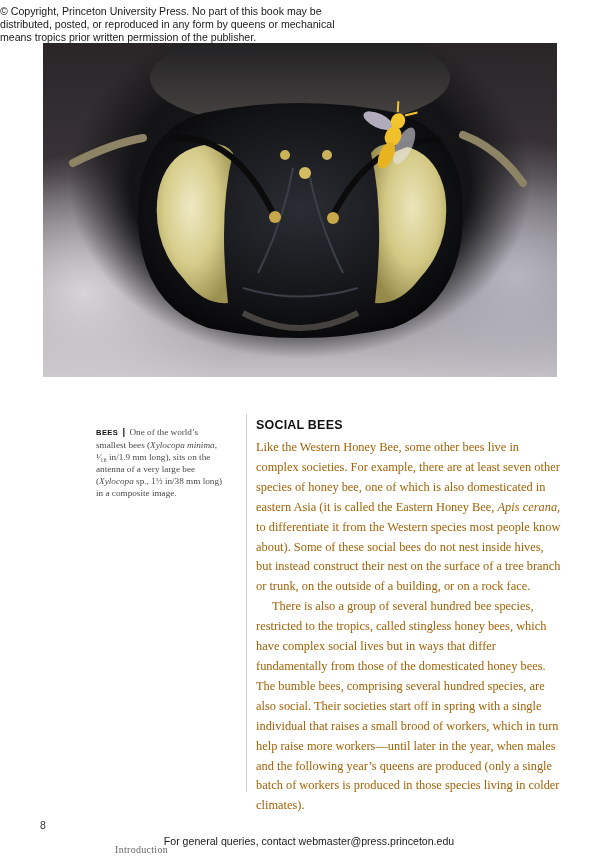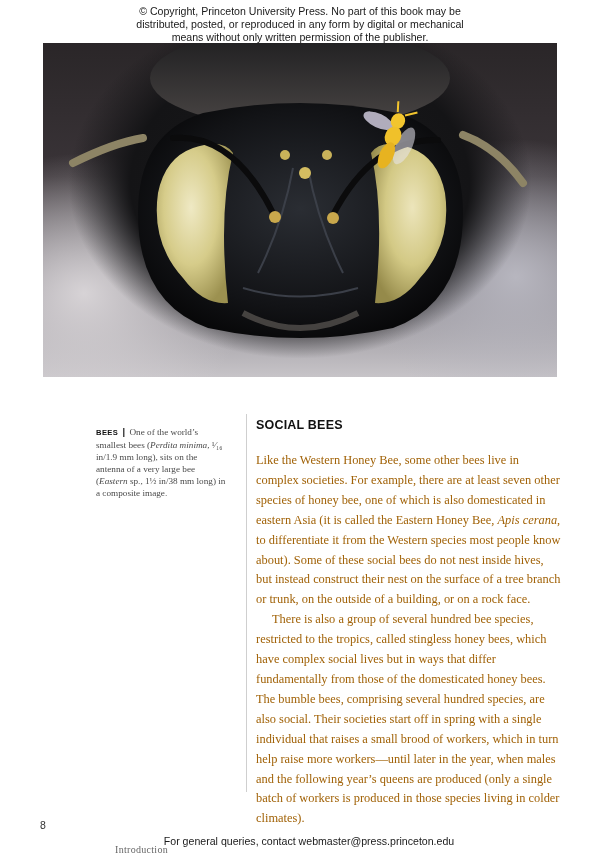--- a/index.html
+++ b/index.html
@@ -9,21 +9,21 @@
       background: #ffffff;
       position: relative;
       overflow: hidden;
       font-family: "Liberation Serif", serif;
       color: #3a3a3a;
     }
     .copyright {
       position: absolute;
       left: 0; right: 0;
       top: 5px;
-      text-align: center;
+      text-align: left;
       font-family: "Liberation Sans", sans-serif;
       font-size: 10.6px;
       line-height: 13px;
       color: #1a1a1a;
     }
     .copyright span { display: block; }
 
     .photo {
       position: absolute;
       left: 43px;
@@ -72,21 +72,21 @@
       background: #cfcfcf;
     }
 
     .section {
       position: absolute;
       left: 256px;
       top: 418px;
       width: 305px;
     }
     .section h2 {
-      margin: 0 0 19px 0;
+      margin: 0 0 6px 0;
       font-family: "Liberation Sans", sans-serif;
       font-weight: bold;
       font-size: 12.5px;
       letter-spacing: 0.2px;
       color: #111;
     }
     .section p {
       margin: 0;
       font-size: 12.4px;
       line-height: 19.9px;
@@ -121,22 +121,22 @@
       font-size: 10.6px;
       color: #1a1a1a;
       padding-left: 18px;
     }
   </style>
 </head>
 <body>
 
 <div class="copyright">
   <span>© Copyright, Princeton University Press. No part of this book may be</span>
-  <span>distributed, posted, or reproduced in any form by digital or mechanical</span>
-  <span>means without only written permission of the publisher.</span>
+  <span>distributed, posted, or reproduced in any form by queens or mechanical</span>
+  <span>means tropics prior written permission of the publisher.</span>
 </div>
 
 <div class="photo">
   <svg viewBox="0 0 514 334" preserveAspectRatio="none">
     <defs>
       <radialGradient id="eyeL" cx="45%" cy="40%" r="65%">
         <stop offset="0%" stop-color="#efe9c4"></stop>
         <stop offset="55%" stop-color="#d6cc8a"></stop>
         <stop offset="100%" stop-color="#9c9150"></stop>
       </radialGradient>
@@ -189,21 +189,21 @@
       <ellipse cx="4" cy="36" rx="7" ry="14" fill="#e7b320"></ellipse>
       <path d="M-4 -8 L-8 -18" stroke="#f2c52e" stroke-width="2"></path>
       <path d="M4 -8 L14 -16" stroke="#f2c52e" stroke-width="2"></path>
     </g>
   </svg>
 </div>
 
 <div class="caption">
   <span class="label">BEES</span>
   <span class="bar">|</span>
-  <span>One of the world’s smallest bees (</span><i>Perdita minima</i><span>, ¹⁄₁₆ in/1.9 mm long), sits on the antenna of a very large bee (</span><i>Eastern</i><span> sp., 1½ in/38 mm long) in a composite image.</span>
+  <span>One of the world’s smallest bees (</span><i>Xylocopa minima</i><span>, ¹⁄₁₆ in/1.9 mm long), sits on the antenna of a very large bee (</span><i>Xylocopa</i><span> sp., 1½ in/38 mm long) in a composite image.</span>
 </div>
 
 <div class="divider"></div>
 
 <div class="section">
   <h2>SOCIAL BEES</h2>
   <p><span>Like the Western Honey Bee, some other bees live in complex societies. For example, there are at least seven other species of honey bee, one of which is also domesticated in eastern Asia (it is called the Eastern Honey Bee, </span><i>Apis cerana</i><span>, to differentiate it from the Western species most people know about). Some of these social bees do not nest inside hives, but instead construct their nest on the surface of a tree branch or trunk, on the outside of a building, or on a rock face.</span></p>
   <p class="indent">There is also a group of several hundred bee species, restricted to the tropics, called stingless honey bees, which have complex social lives but in ways that differ fundamentally from those of the domesticated honey bees. The bumble bees, comprising several hundred species, are also social. Their societies start off in spring with a single individual that raises a small brood of workers, which in turn help raise more workers—until later in the year, when males and the following year’s queens are produced (only a single batch of workers is produced in those species living in colder climates).</p>
 </div>
 

